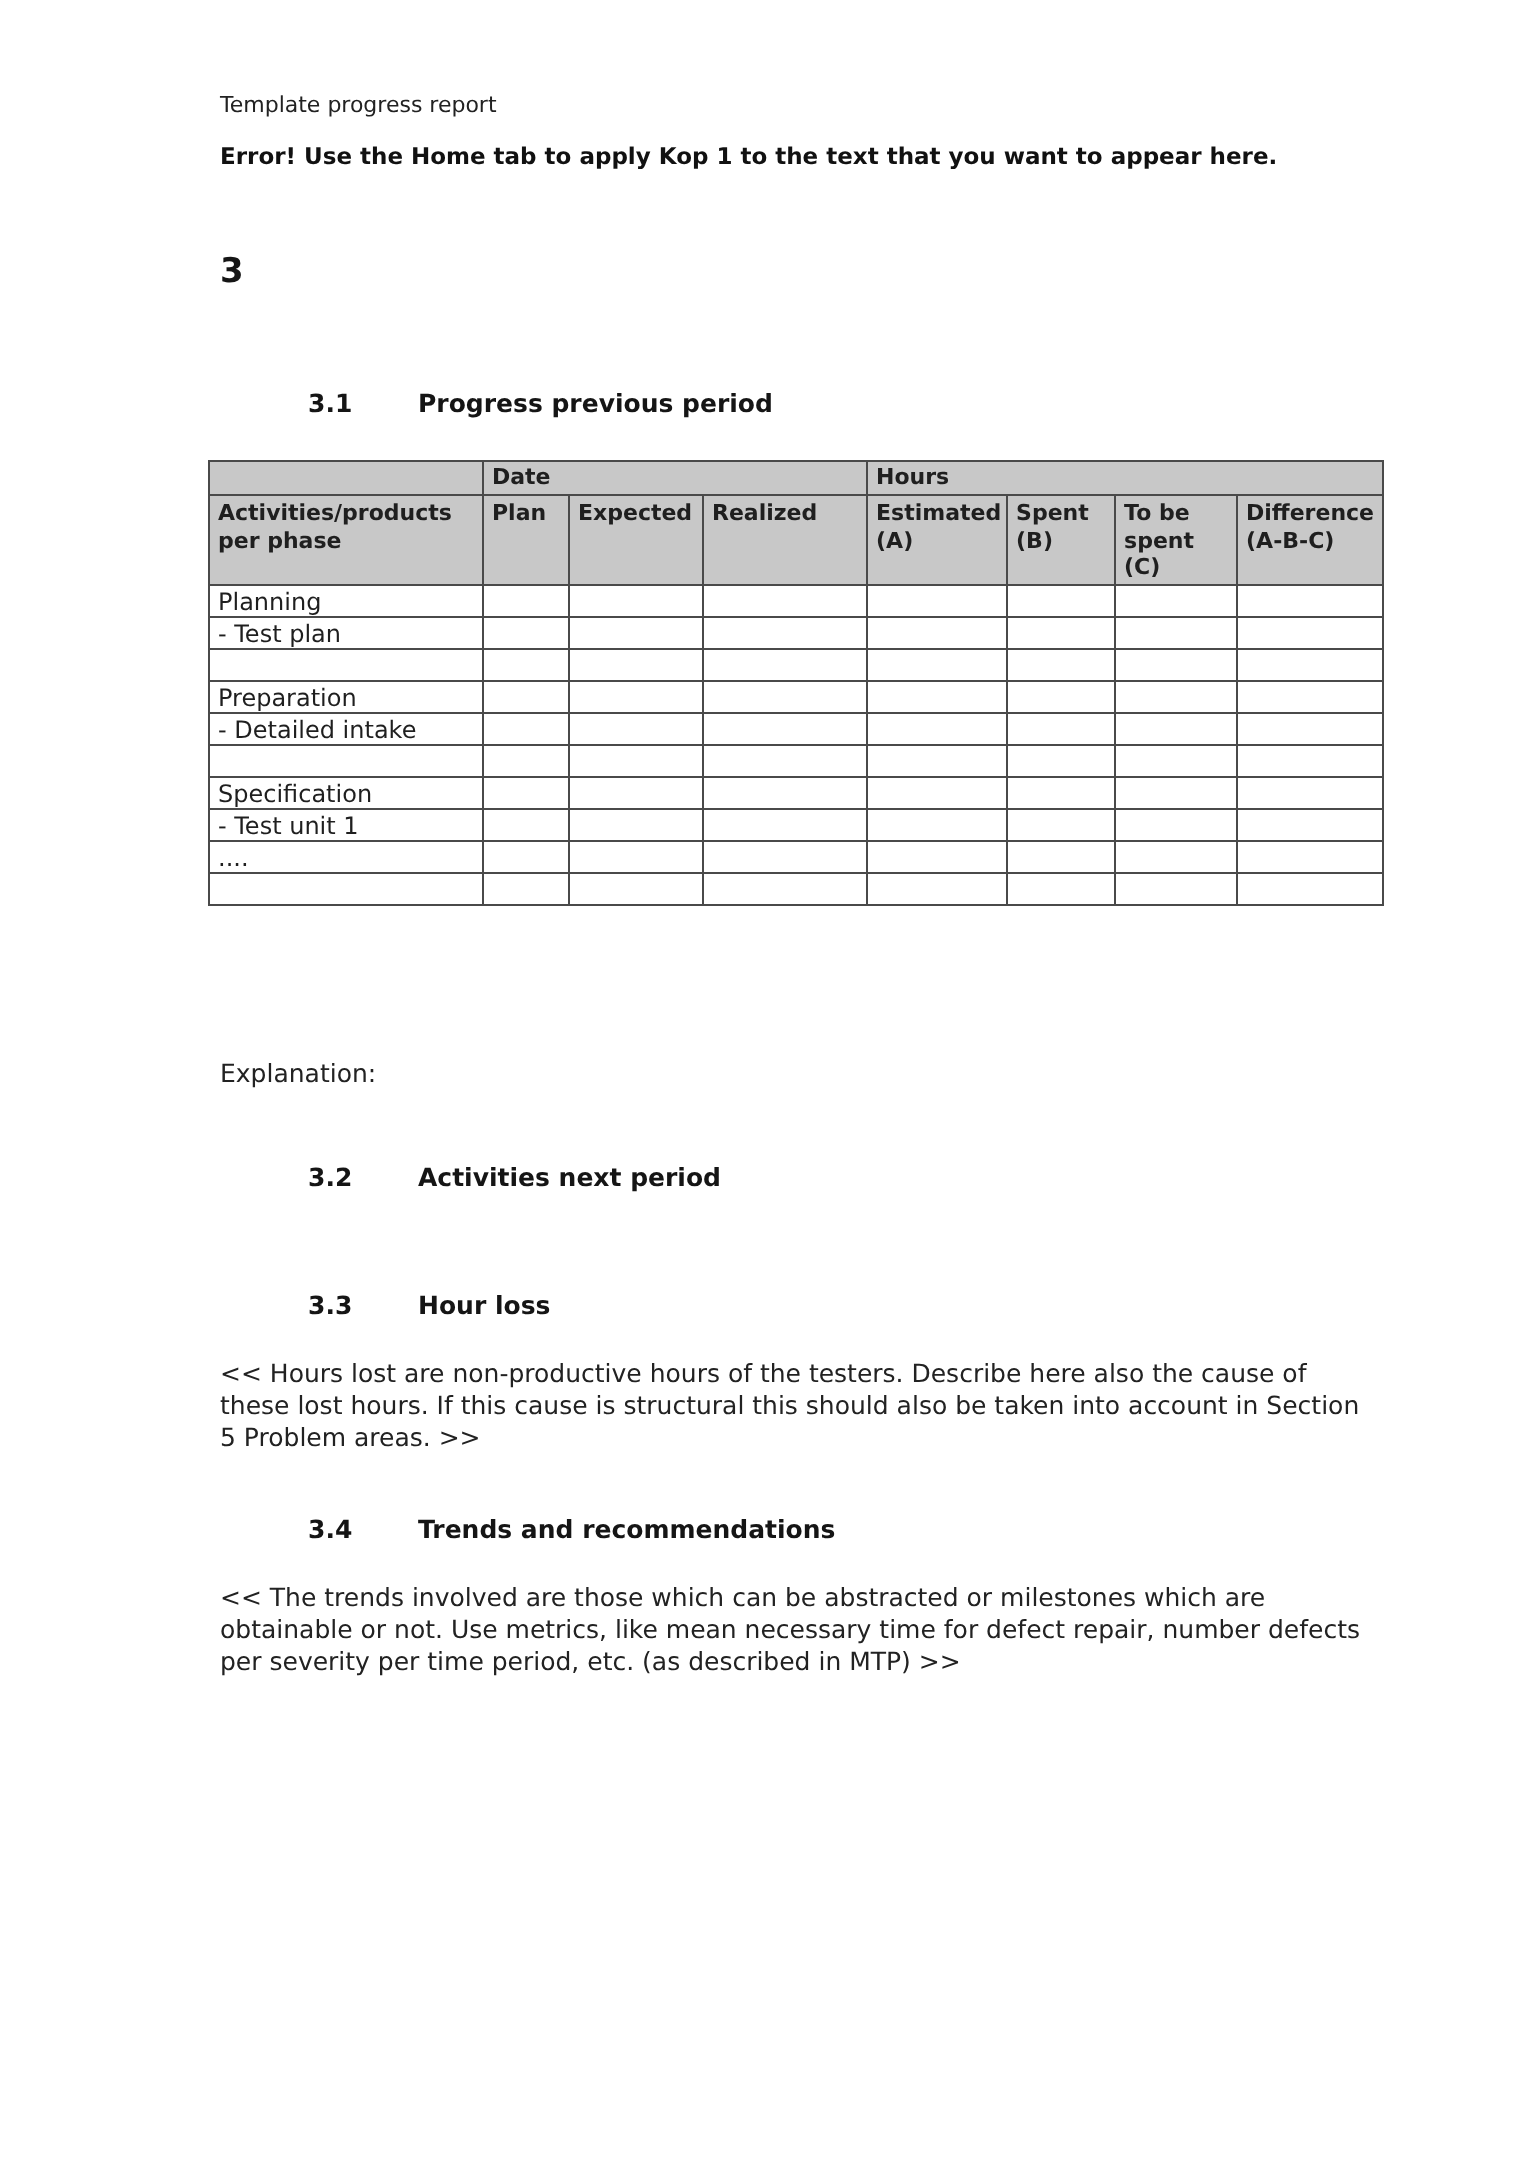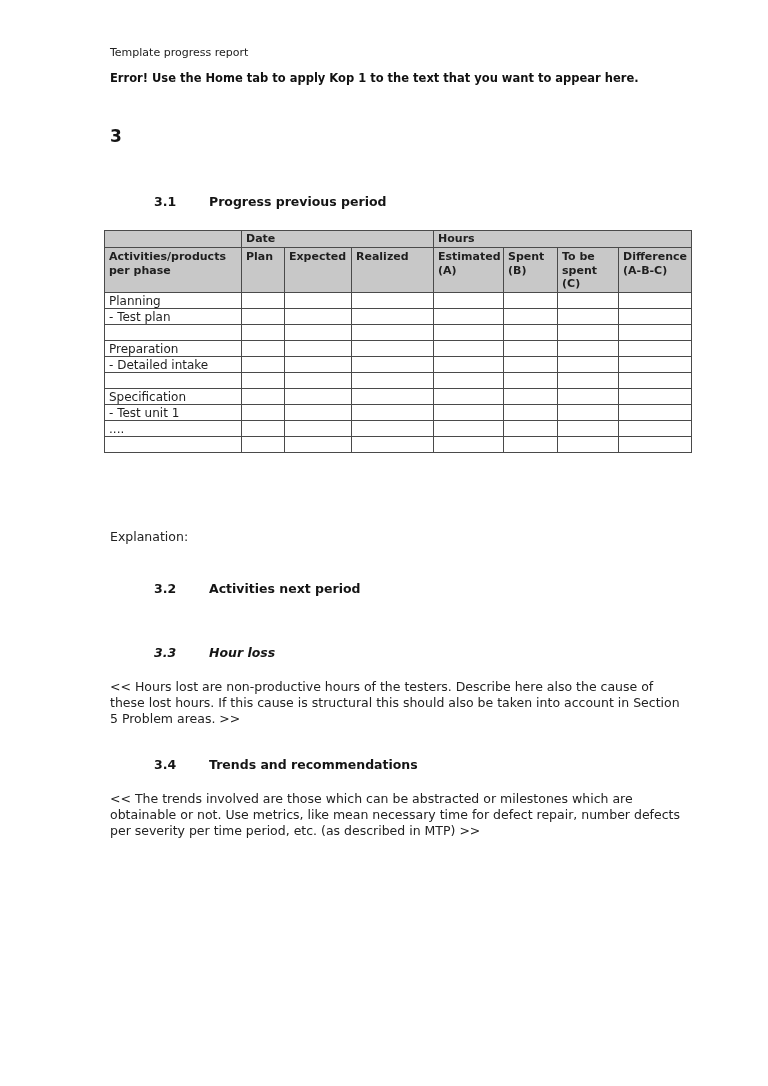--- a/index.html
+++ b/index.html
@@ -22,21 +22,21 @@
   .hdr-line1 { left: 110px; top: 46px; font-size: 11px; color: #222; }
   .hdr-line2 { left: 110px; top: 71px; font-size: 11.5px; font-weight: bold; color: #111; }
 
   
   .h1 { left: 110px; top: 126px; font-size: 17px; font-weight: bold; color: #151515; display: flex; letter-spacing: -0.2px; }
   .h1 .num { width: 55px; flex: 0 0 55px; }
   .h2 { left: 110px; font-size: 12.5px; font-weight: bold; color: #151515; display: flex; margin-left: 44px; }
   .h2 .num { width: 55px; flex: 0 0 55px; }
   .h2-31 { top: 194px; }
   .h2-32 { top: 581px; }
-  .h2-33 { top: 645px; font-style: italic; }
+  .h2-33 { top: 645px; }
   .h2-34 { top: 757px; }
 
   
   .tbl-wrap { left: 104px; top: 230px; }
   table.progress {
     border-collapse: collapse;
     table-layout: fixed;
     width: 587px;
   }
   table.progress th, table.progress td {

